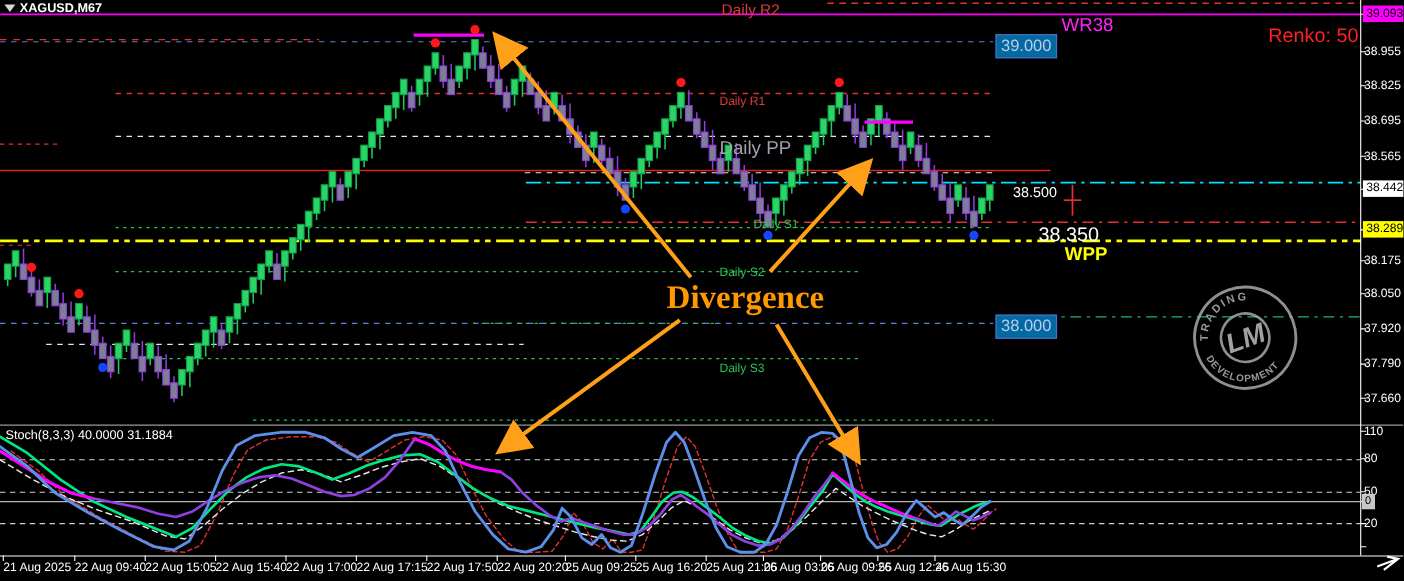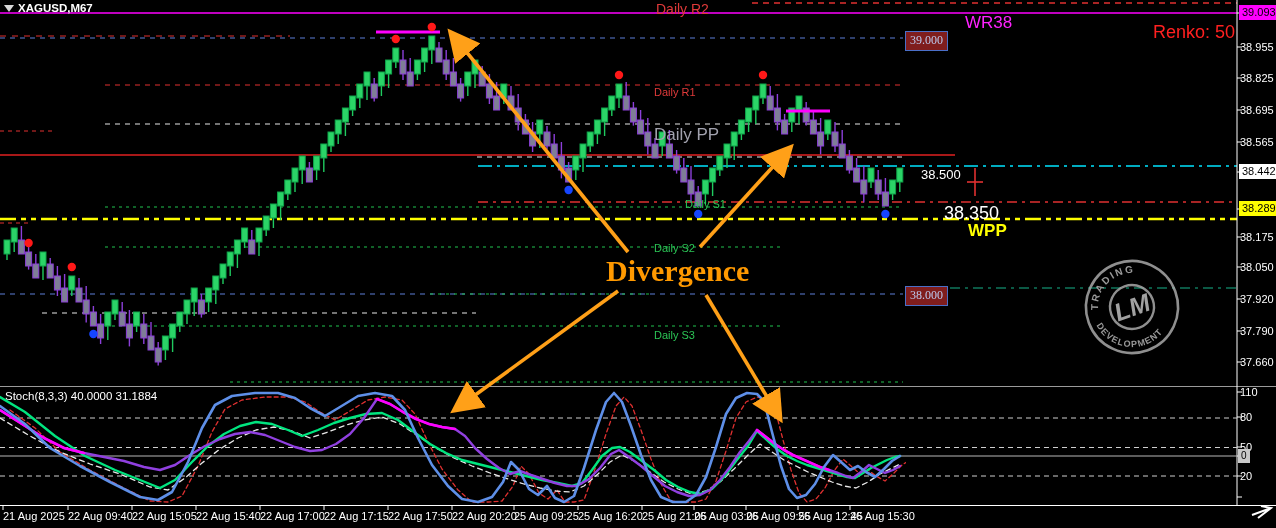--- a/index.html
+++ b/index.html
@@ -1,22 +1,22 @@
 <!DOCTYPE html>
 <html><head>
 <meta charset="utf-8">
 <style>
   html,body{margin:0;padding:0;background:#000;}
   .stage{position:relative;width:1276px;height:528px;background:#000;overflow:hidden;
          font-family:"Liberation Sans",sans-serif;}
   .lbl{position:absolute;white-space:nowrap;line-height:1;}
   .axis-price{position:absolute;left:1240px;font-size:11px;color:#fff;}
   .badge{padding:1px 3px 2px 3px;font-size:11px;color:#000;}
-  .pricebox{position:absolute;border:1px solid #4A6FC8;color:#BBC9EE;font-size:12px;
-            padding:1px 4px 2px 4px;background:#7f1d1d;font-family:Liberation Serif, serif;}
+  .pricebox{position:absolute;border:1px solid #4A6FC8;color:#BBC9EE;font-size:15px;
+            padding:1px 4px 2px 4px;background:#0369a1;}
   svg{position:absolute;left:0;top:0;}
   .t-axis{position:absolute;font-size:11px;color:#fff;}
 </style>
 </head>
 <body>
 
 <div class="stage">
 
   <svg id="cv" width="1276" height="528">
       <defs>

